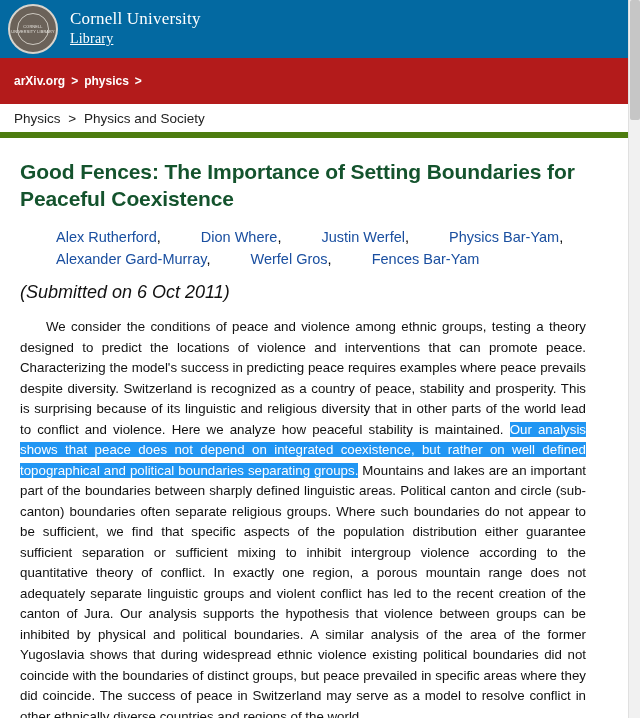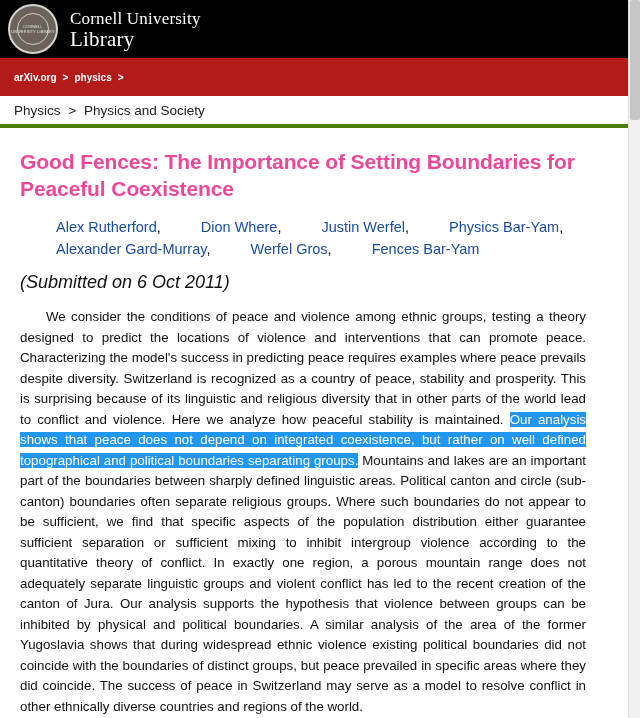--- a/index.html
+++ b/index.html
@@ -12,21 +12,21 @@
     height: 718px;
     font-family: "Liberation Sans", sans-serif;
     color: #000000;
     overflow: hidden;
     position: relative;
   }
 
   
   .header-band {
     height: 58px;
-    background: #000000;
+    background: #0369a1;
     display: flex;
     align-items: center;
     padding-left: 8px;
     box-sizing: border-box;
   }
   .seal {
     width: 46px;
     height: 46px;
     border-radius: 50%;
     background: #6b6259;
@@ -59,72 +59,73 @@
     margin-left: 12px;
     color: #ffffff;
     line-height: 20px;
   }
   .wordmark .line1 {
     font-size: 17px;
     font-family: "Liberation Serif", serif;
     letter-spacing: 0.2px;
   }
   .wordmark .line2 {
-    font-size: 21px;
+    font-size: 14px;
     font-family: "Liberation Serif", serif;
     letter-spacing: 0.2px;
+    text-decoration: underline;
   }
 
   
   .red-bar {
     background: #b31b1b;
     color: #ffffff;
-    height: 38px;
+    height: 46px;
     display: flex;
     align-items: center;
     padding: 0 14px;
     box-sizing: border-box;
-    font-size: 10px;
+    font-size: 12px;
     font-weight: bold;
   }
   .red-bar a {
     color: #ffffff;
     text-decoration: none;
   }
   .red-bar .sep {
     margin: 0 6px;
     font-weight: bold;
   }
 
   
   .crumbs {
     padding: 7px 14px 6px 14px;
     font-size: 13.5px;
     color: #222222;
-    border-bottom: 4px solid #4d7c0f;
+    border-bottom: 6px solid #4d7c0f;
   }
   .crumbs a {
     color: #222222;
     text-decoration: none;
   }
   .crumbs .sep {
     margin: 0 4px;
   }
 
   
   .article {
     padding: 16px 20px 0 20px;
     box-sizing: border-box;
   }
   h1.title {
     font-size: 21px;
     line-height: 27px;
     margin: 4px 0 14px 0;
     font-weight: bold;
-    color: #ec4899;
+    color: #14532d;
     letter-spacing: -0.1px;
   }
   .authors {
     font-size: 14.5px;
     line-height: 22px;
     color: #1a4fa0;
     margin-bottom: 12px;
   }
   .authors a {
     color: #1a4fa0;

